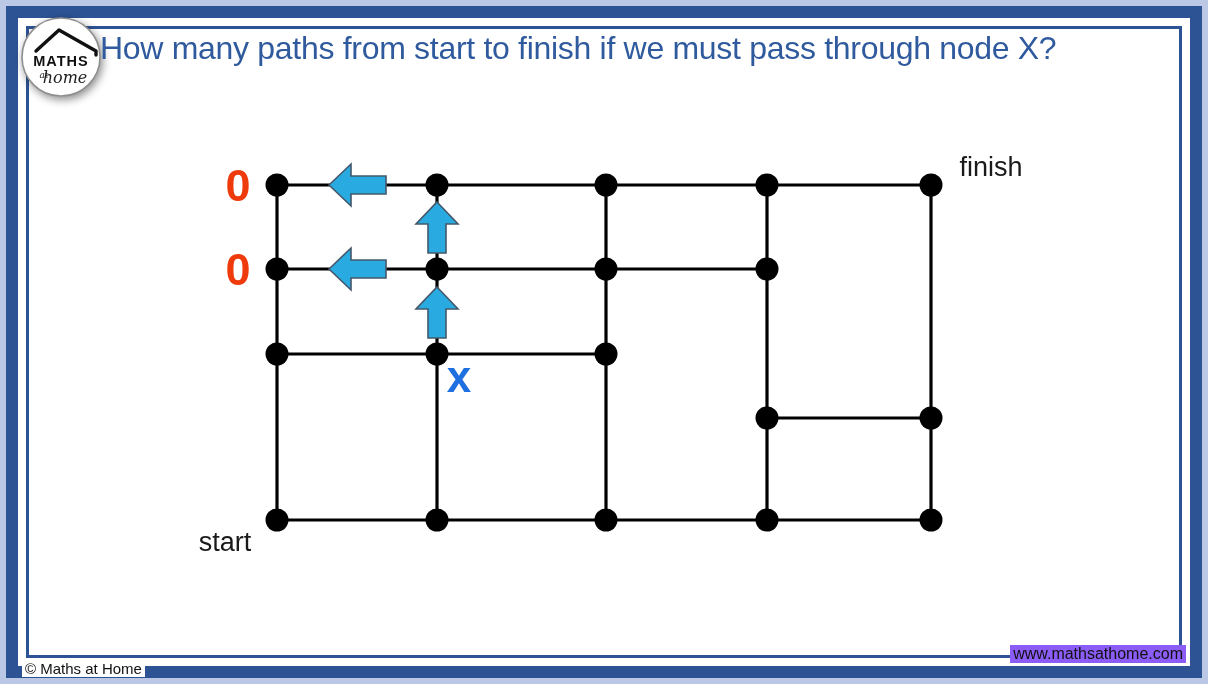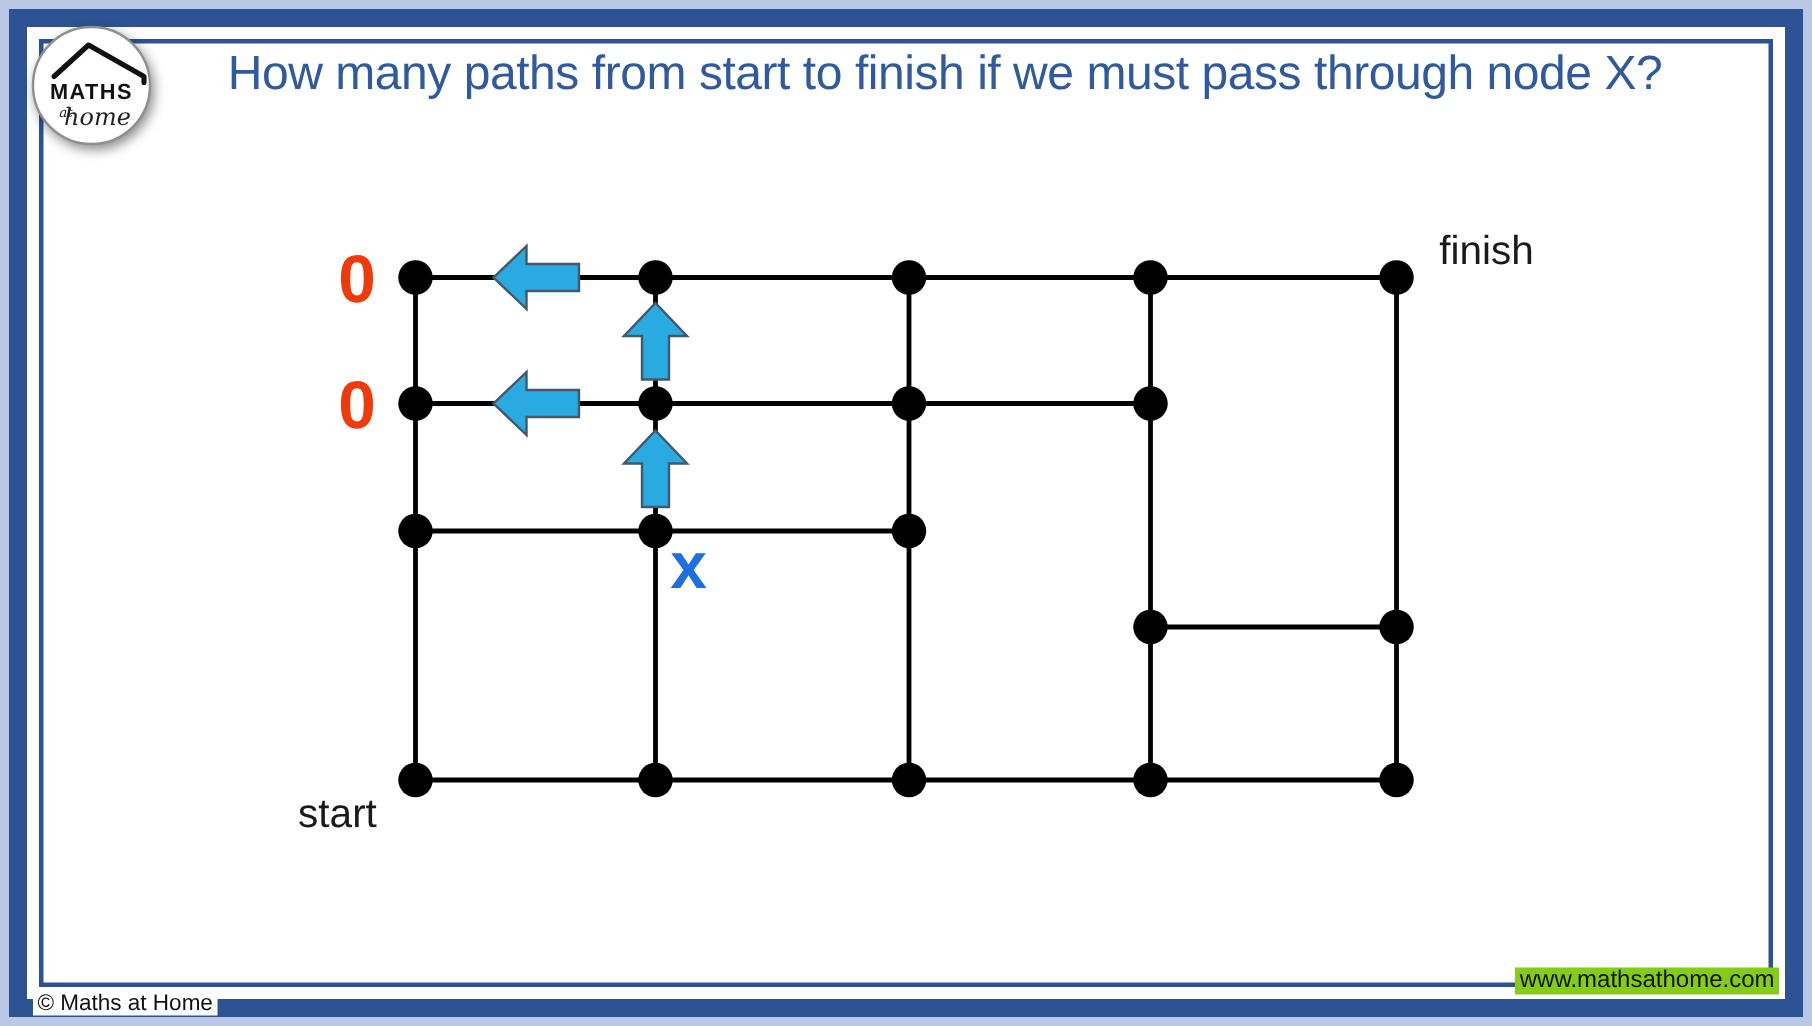--- a/index.html
+++ b/index.html
@@ -14,32 +14,32 @@
   }
   .frame-inner{
     position:absolute;inset:8px;border:3px solid #2e5394;
   }
   .content{position:absolute;inset:0;}
   .logo{
     position:absolute;left:20px;top:16px;width:82px;height:82px;
     filter:drop-shadow(2px 3px 4px rgba(0,0,0,0.45));
   }
   .title{
-    position:absolute;left:80px;top:27px;width:1100px;
+    position:absolute;left:100px;top:27px;width:1100px;
     font-size:32px;line-height:42px;color:#2f5a9d;
-    letter-spacing:-0.3px;white-space:nowrap;text-align:center;
+    letter-spacing:-0.3px;white-space:nowrap;
   }
   #graph{position:absolute;left:0;top:0;width:1208px;height:684px;}
   .footer-left{
     position:absolute;left:22px;bottom:7px;font-size:15px;color:#111;
     background:#fff;padding:0 3px;
   }
   .footer-right{
     position:absolute;right:22px;bottom:21px;font-size:16px;color:#111;
-    background:#84cc16;padding:0 3px;
+    background:#8b5cf6;padding:0 3px;
   }
 </style>
 </head>
 <body>
 
 <div class="frame-outer">
   <div class="frame-inner"></div>
 </div>
 
 <div class="content">

